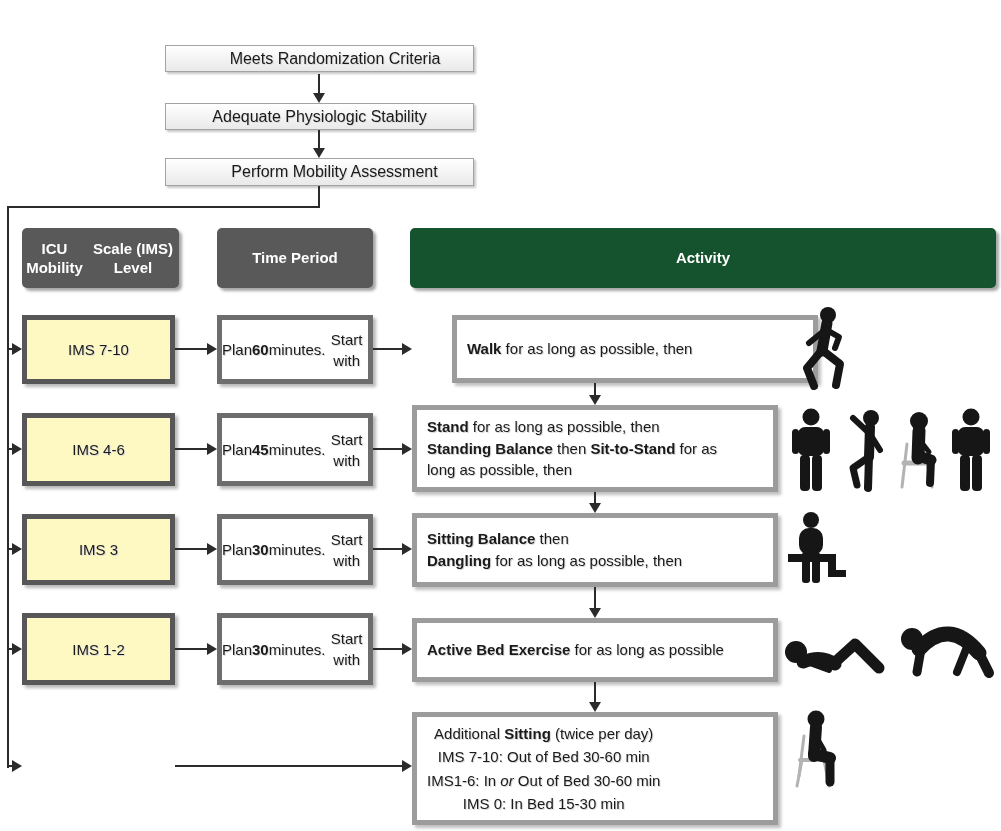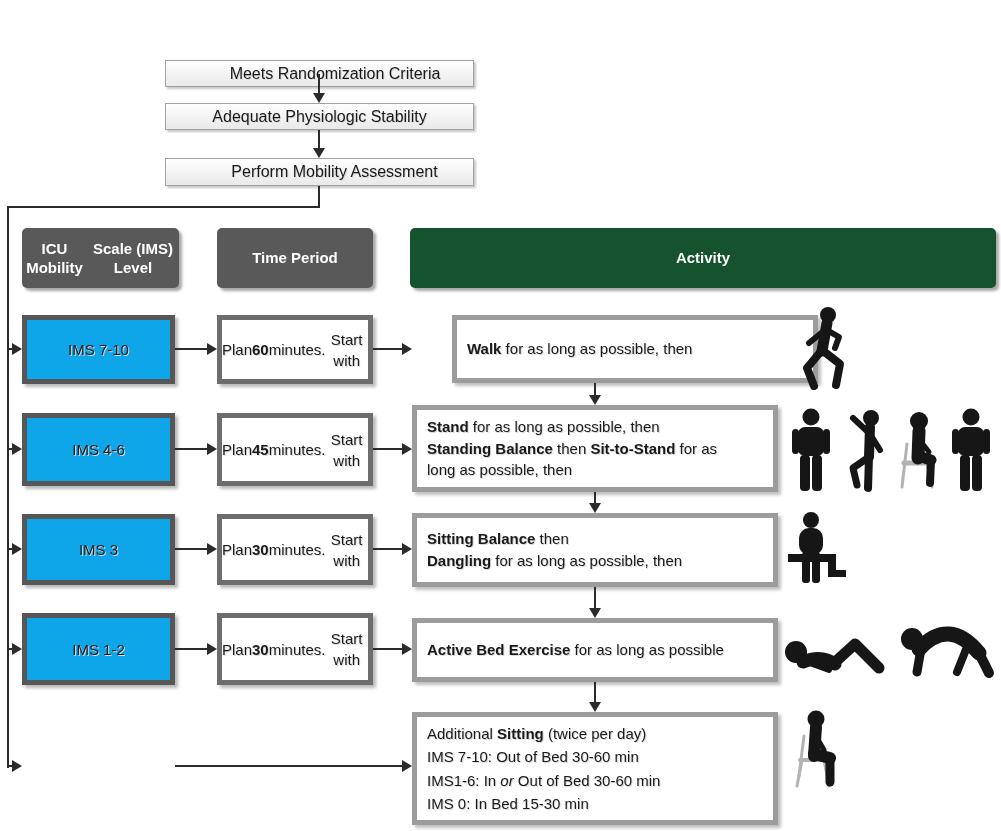--- a/index.html
+++ b/index.html
@@ -12,21 +12,21 @@
   .intro-box{position:absolute;left:165px;width:309px;height:27px;box-sizing:border-box;
          border:1px solid #a3a3a3;background:linear-gradient(#ffffff,#e9e9e9);
          box-shadow:2px 2px 2px rgba(0,0,0,.22);display:flex;align-items:center;justify-content:center;
          font-size:16px;text-shadow:1px 1px 0 #dcdcdc;}
   .hdr{position:absolute;top:228px;height:60px;box-sizing:border-box;border-radius:5px;color:#fff;
          font-weight:700;font-size:15px;display:flex;align-items:center;justify-content:center;
          text-align:center;line-height:1.3;box-shadow:3px 3px 3px rgba(0,0,0,.35);}
   .hdr-dark{background:#595959;}
   .hdr-light{background:#14532d;}
   .ims-box{position:absolute;left:22px;width:153px;box-sizing:border-box;border:5px solid #575757;
-         background:#0ea5e9;box-shadow:3px 3px 3px rgba(0,0,0,.28);display:flex;align-items:center;
+         background:#fef9c3;box-shadow:3px 3px 3px rgba(0,0,0,.28);display:flex;align-items:center;
          justify-content:center;font-size:15px;text-shadow:1px 1px 0 #dadada;}
   .time-box{position:absolute;left:217px;width:156px;box-sizing:border-box;border:5px solid #6d6d6d;
          background:#fff;box-shadow:3px 3px 3px rgba(0,0,0,.28);display:flex;align-items:center;
          justify-content:center;text-align:center;font-size:15px;line-height:1.4;text-shadow:1px 1px 0 #dadada;}
   .act-box{position:absolute;left:412px;width:366px;box-sizing:border-box;border:5px solid #9c9c9c;
          background:#fff;box-shadow:3px 3px 3px rgba(0,0,0,.25);display:flex;flex-direction:column;
          justify-content:center;align-items:flex-start;padding:4px 10px;font-size:15px;line-height:1.45;
          text-shadow:1px 1px 0 #dadada;}
   .hline{position:absolute;height:2px;background:#2b2b2b;}
   .vline{position:absolute;width:2px;background:#2b2b2b;}
@@ -38,21 +38,21 @@
   .fig{fill:#161616;stroke:none;}
   .stk{fill:none;stroke:#161616;stroke-linecap:round;stroke-linejoin:round;}
   .chair{fill:none;stroke:#b3b3b3;stroke-linecap:round;}
 </style>
 </head>
 <body>
 
 <div id="canvas">
 
 
-  <div class="intro-box" style="top:60px;padding-left:31px;">Meets Randomization Criteria</div>
+  <div class="intro-box" style="top:45px;padding-left:31px;">Meets Randomization Criteria</div>
   <div class="vline" style="left:318px;top:74px;height:20px;"></div>
   <div class="tri-d" style="left:313px;top:93px;"></div>
   <div class="intro-box" style="top:103px;">Adequate Physiologic Stability</div>
   <div class="vline" style="left:318px;top:130px;height:19px;"></div>
   <div class="tri-d" style="left:313px;top:148px;"></div>
   <div class="intro-box" style="top:158px;height:28px;padding-left:30px;">Perform Mobility Assessment</div>
 
   <div class="vline" style="left:318px;top:186px;height:20px;"></div>
   <div class="hline" style="left:8px;top:206px;width:312px;"></div>
   <div class="vline" style="left:7px;top:206px;height:562px;"></div>
@@ -210,21 +210,21 @@
     <path class="stk" d="M82 38 L92 58" stroke-width="10"></path>
   </svg>
 
   <div class="vline" style="left:594px;top:682px;height:20px;"></div>
   <div class="tri-d" style="left:589px;top:702px;"></div>
 
   <div class="hline" style="left:9px;top:765px;width:4px;"></div>
   <div class="tri-r" style="left:12px;top:760px;"></div>
   <div class="hline" style="left:175px;top:765px;width:228px;"></div>
   <div class="tri-r" style="left:402px;top:760px;"></div>
-  <div class="act-box" style="top:712px;height:113px;line-height:1.55;">
+  <div class="act-box" style="top:712px;height:113px;line-height:1.55;text-align:center;">
     <div><span>Additional </span><span class="b">Sitting</span><span> (twice per day)</span><br><span>IMS 7-10: Out of Bed 30-60 min</span><br><span>IMS1-6: In </span><span class="i">or</span><span> Out of Bed 30-60 min</span><br><span>IMS 0: In Bed 15-30 min</span></div>
   </div>
   <svg class="icon" style="left:790px;top:706px;" width="56" height="86" viewBox="0 0 56 86">
     <path class="chair" d="M14 30 L9 70" stroke-width="3"></path>
     <path class="chair" d="M10 54 H36" stroke-width="4"></path>
     <path class="chair" d="M12 54 L7 80" stroke-width="3"></path>
     <path class="chair" d="M34 54 L39 80" stroke-width="3"></path>
     <circle class="fig" cx="26" cy="13" r="8.5"></circle>
     <path class="stk" d="M26 21 L24 50" stroke-width="12"></path>
     <path class="stk" d="M24 48 L40 52" stroke-width="12"></path>

